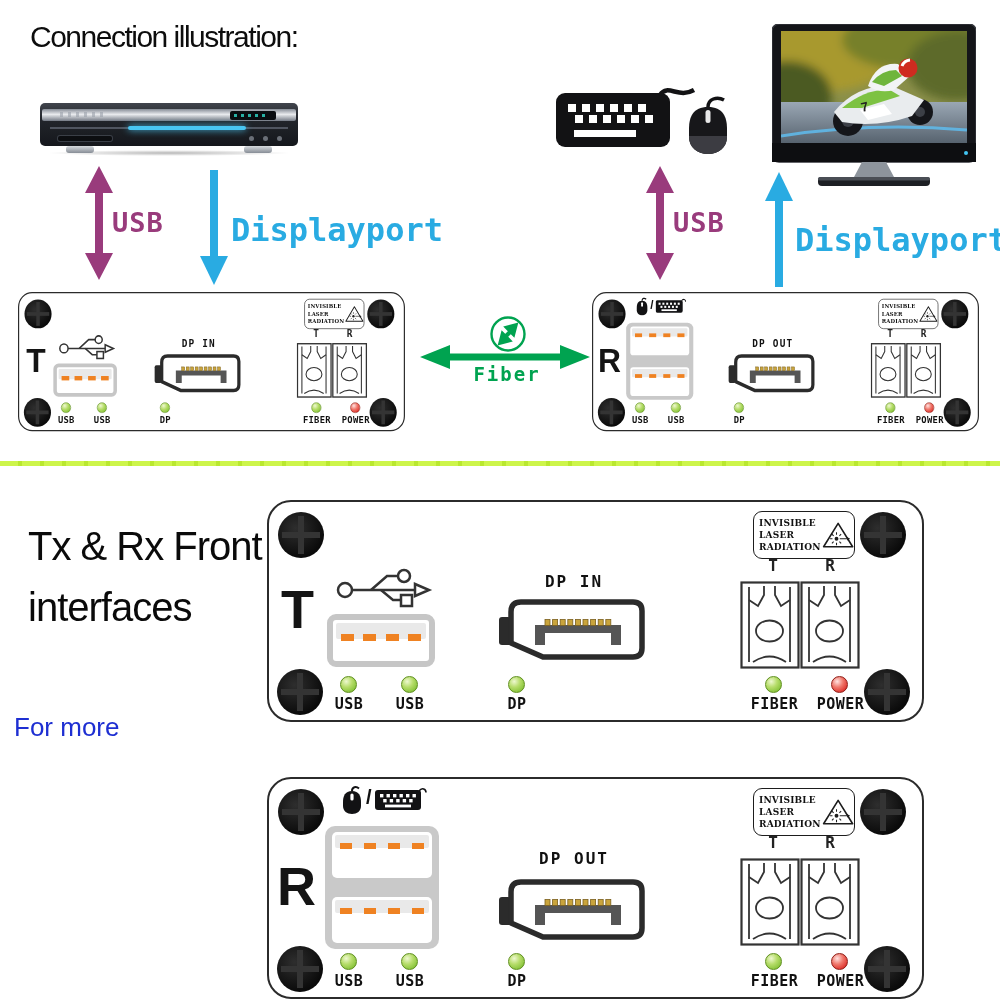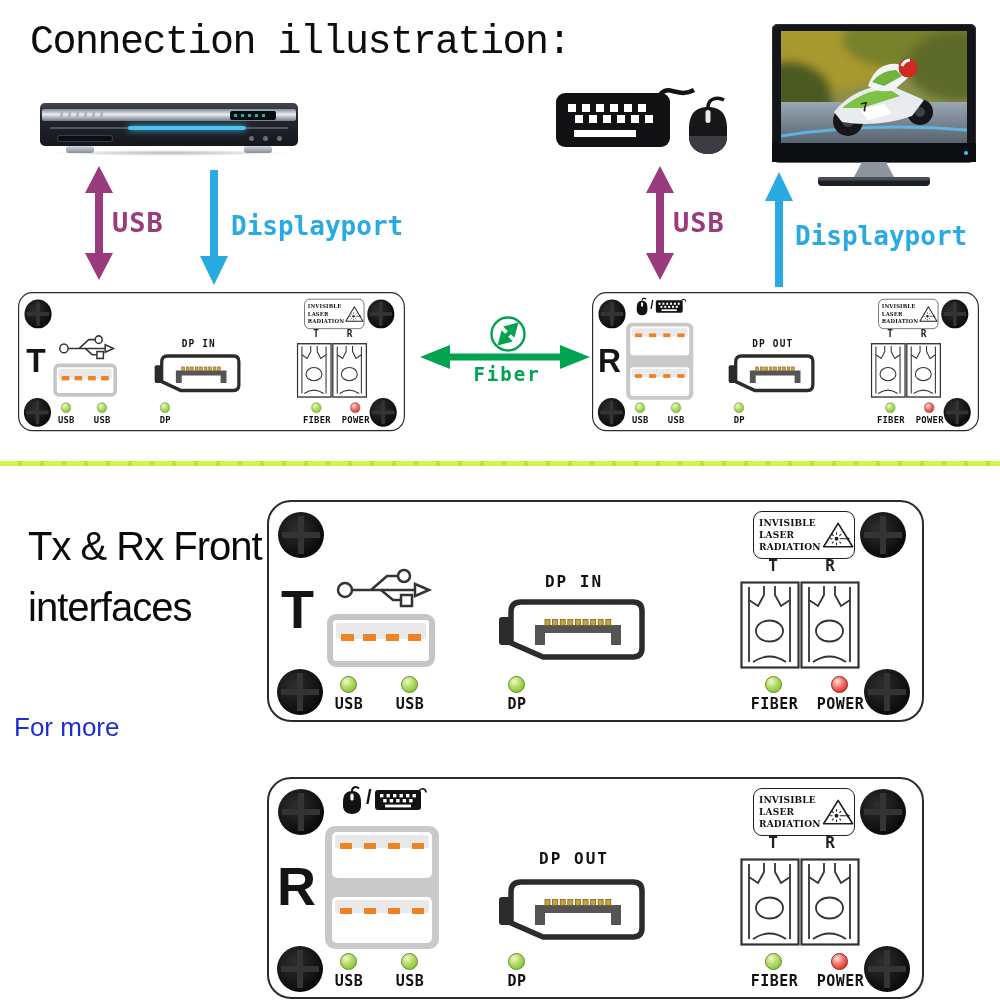--- a/index.html
+++ b/index.html
@@ -1,26 +1,26 @@
 <!DOCTYPE html>
 <html><head>
 <meta charset="utf-8">
 <style>
   html,body{margin:0;padding:0;background:#fff;}
   .stage{position:relative;width:1000px;height:1000px;background:#fff;overflow:hidden;
          font-family:"Liberation Sans",sans-serif;}
   .abs{position:absolute;}
 
   
-  .main-title{position:absolute;left:30px;top:20px;font-size:40px;letter-spacing:-1.5px;color:#0d0d0d;font-family:Liberation Mono, monospace;}
+  .main-title{position:absolute;left:30px;top:20px;font-size:30px;letter-spacing:-1.5px;color:#0d0d0d;}
   .section-title{position:absolute;font-size:40px;letter-spacing:-1px;color:#0a0a0a;}
   .contact{position:absolute;font-size:26px;color:#1e2fd2;}
   .conn-label{position:absolute;font-family:"DejaVu Sans Mono",monospace;font-weight:700;}
   .usb-label{font-size:27px;color:#993b7c;letter-spacing:1px;}
-  .dp-label{font-size:26px;color:#29abe2;letter-spacing:0px;}
+  .dp-label{font-size:32px;color:#29abe2;letter-spacing:0px;}
   .fiber-label{font-size:19px;color:#00a350;letter-spacing:2px;text-align:center;}
 
   
   .panel{position:absolute;width:653px;height:218px;background:#fff;border:2px solid #2b2b2b;border-radius:24px;}
   .scale-sm{position:absolute;width:657px;height:222px;transform:scale(0.589,0.627);transform-origin:0 0;}
   .screw{position:absolute;width:46px;height:46px;border-radius:50%;
          background:radial-gradient(circle at 38% 35%, #2e2e2e, #0a0a0a 72%);}
   .screw::before{content:"";position:absolute;left:50%;top:8%;bottom:8%;width:6px;margin-left:-3px;background:#343434;}
   .screw::after{content:"";position:absolute;top:50%;left:8%;right:8%;height:6px;margin-top:-3px;background:#343434;}
   .device-label{position:absolute;font-size:54px;font-weight:700;color:#141414;line-height:1;}

